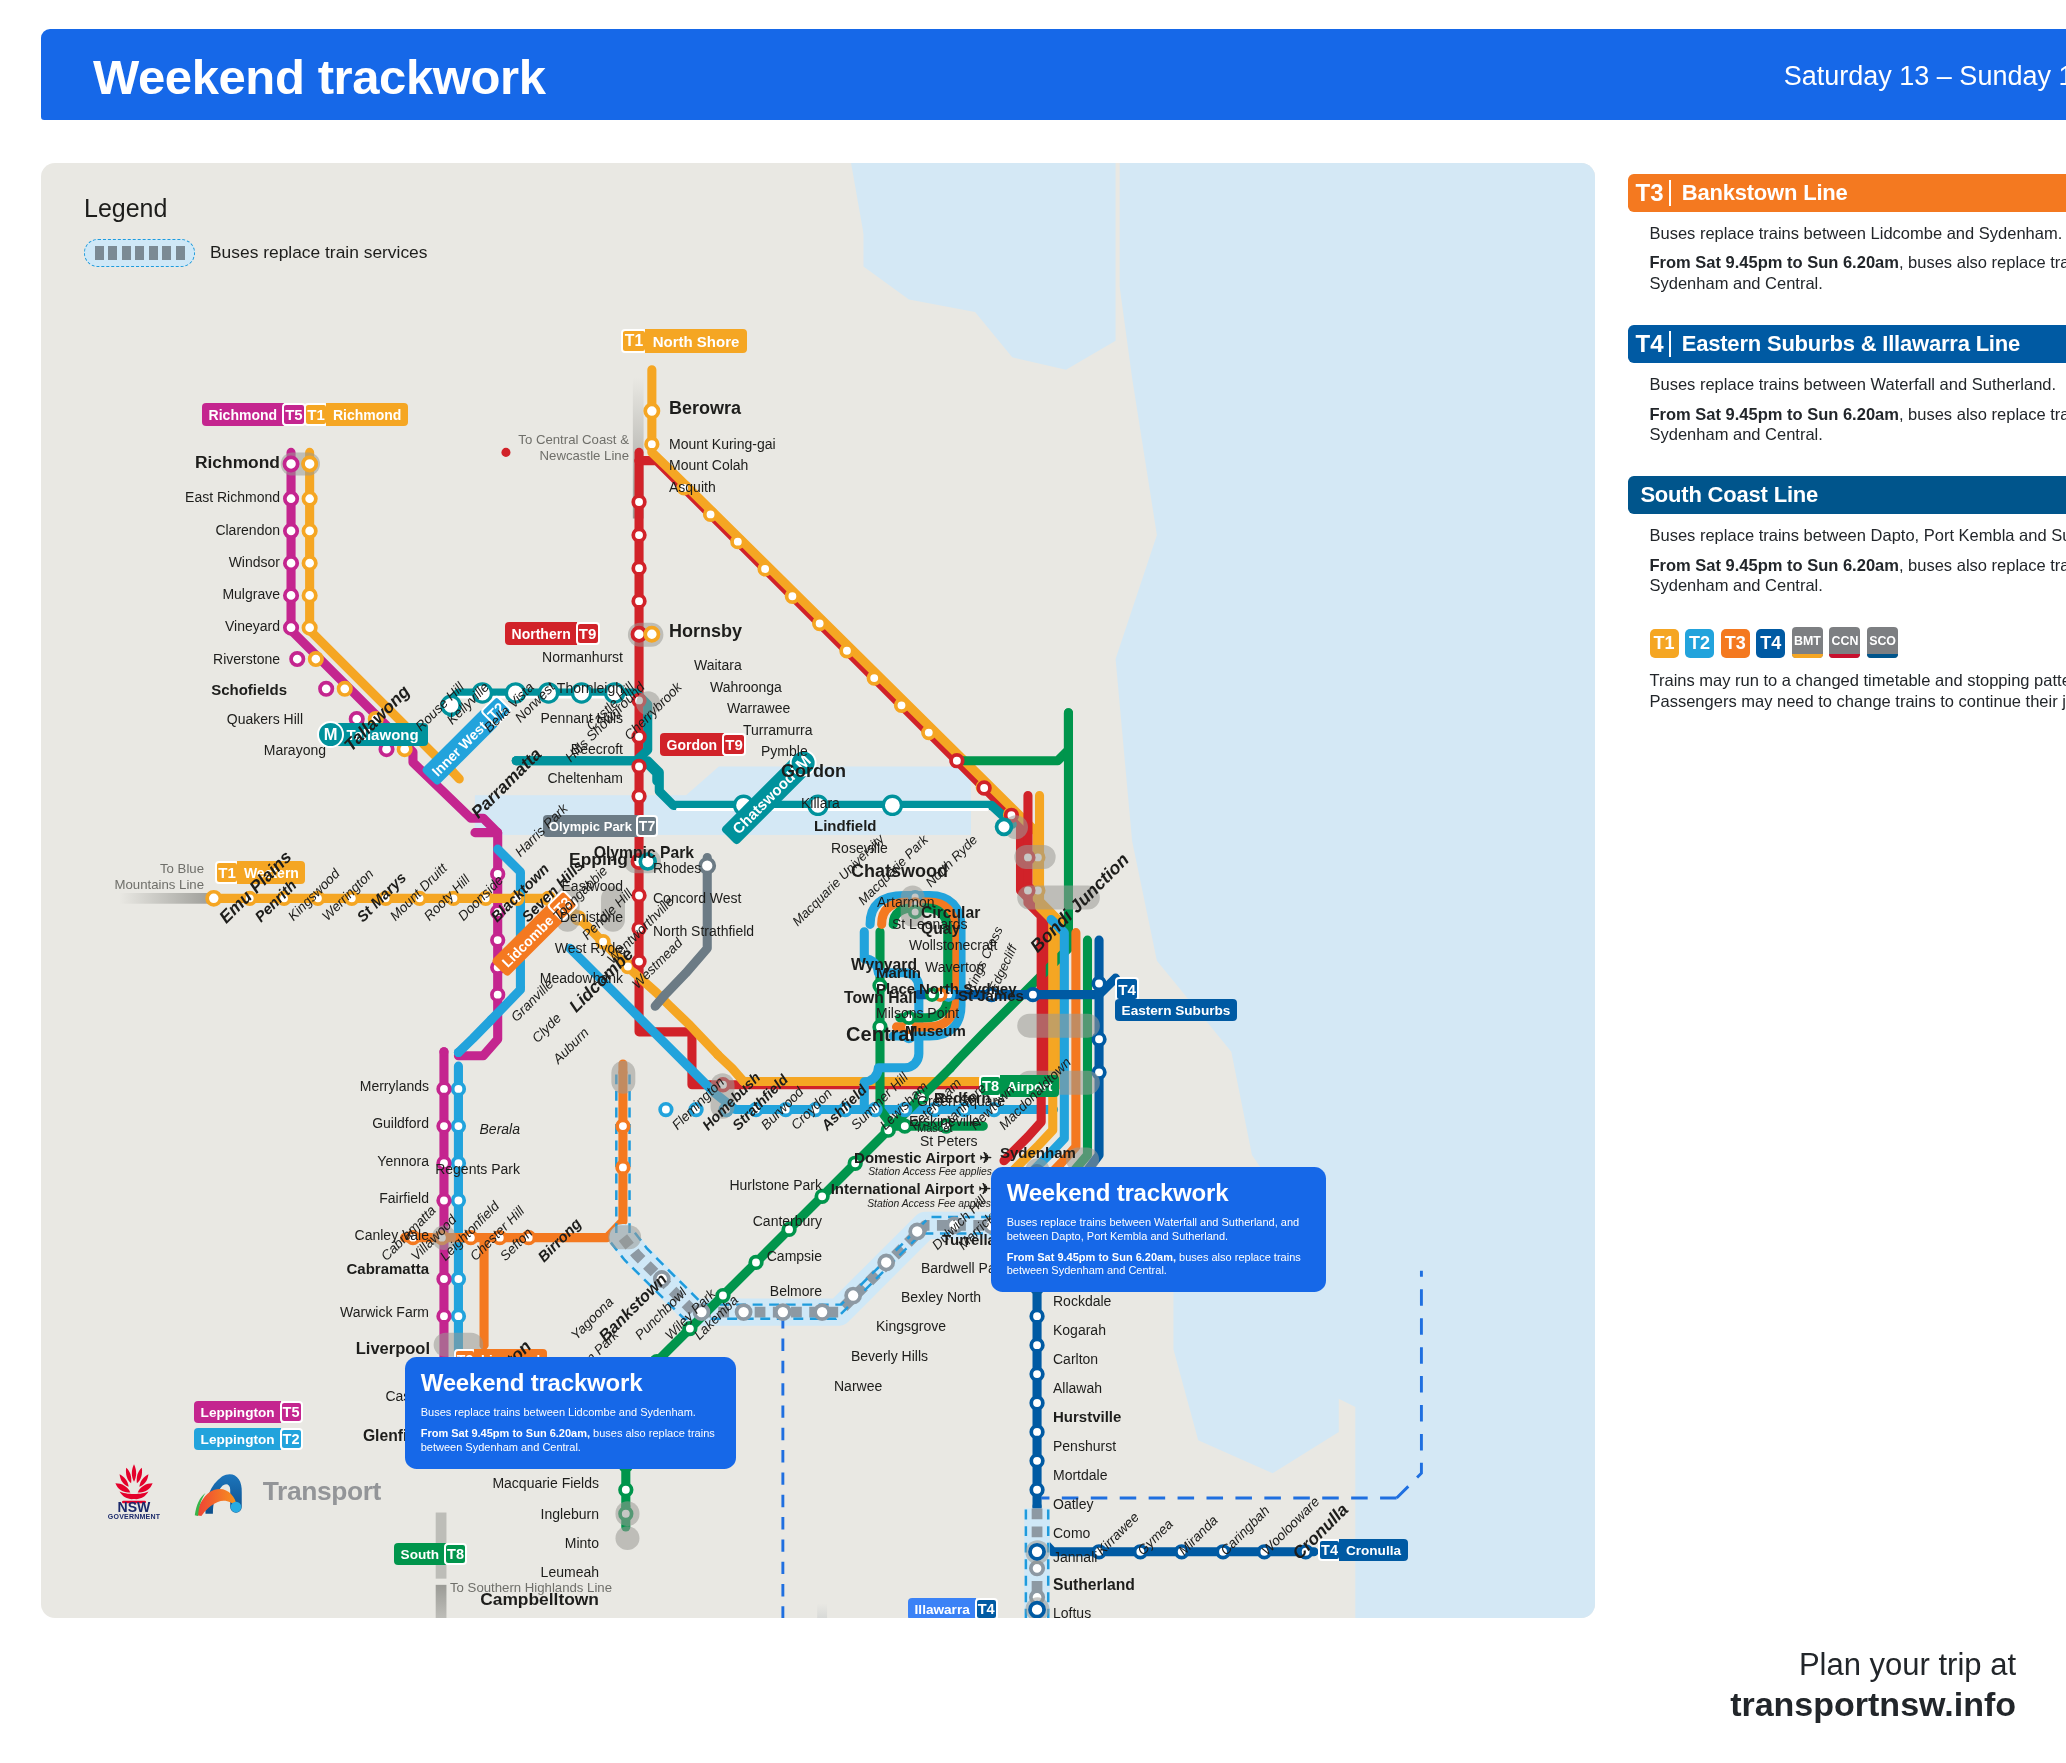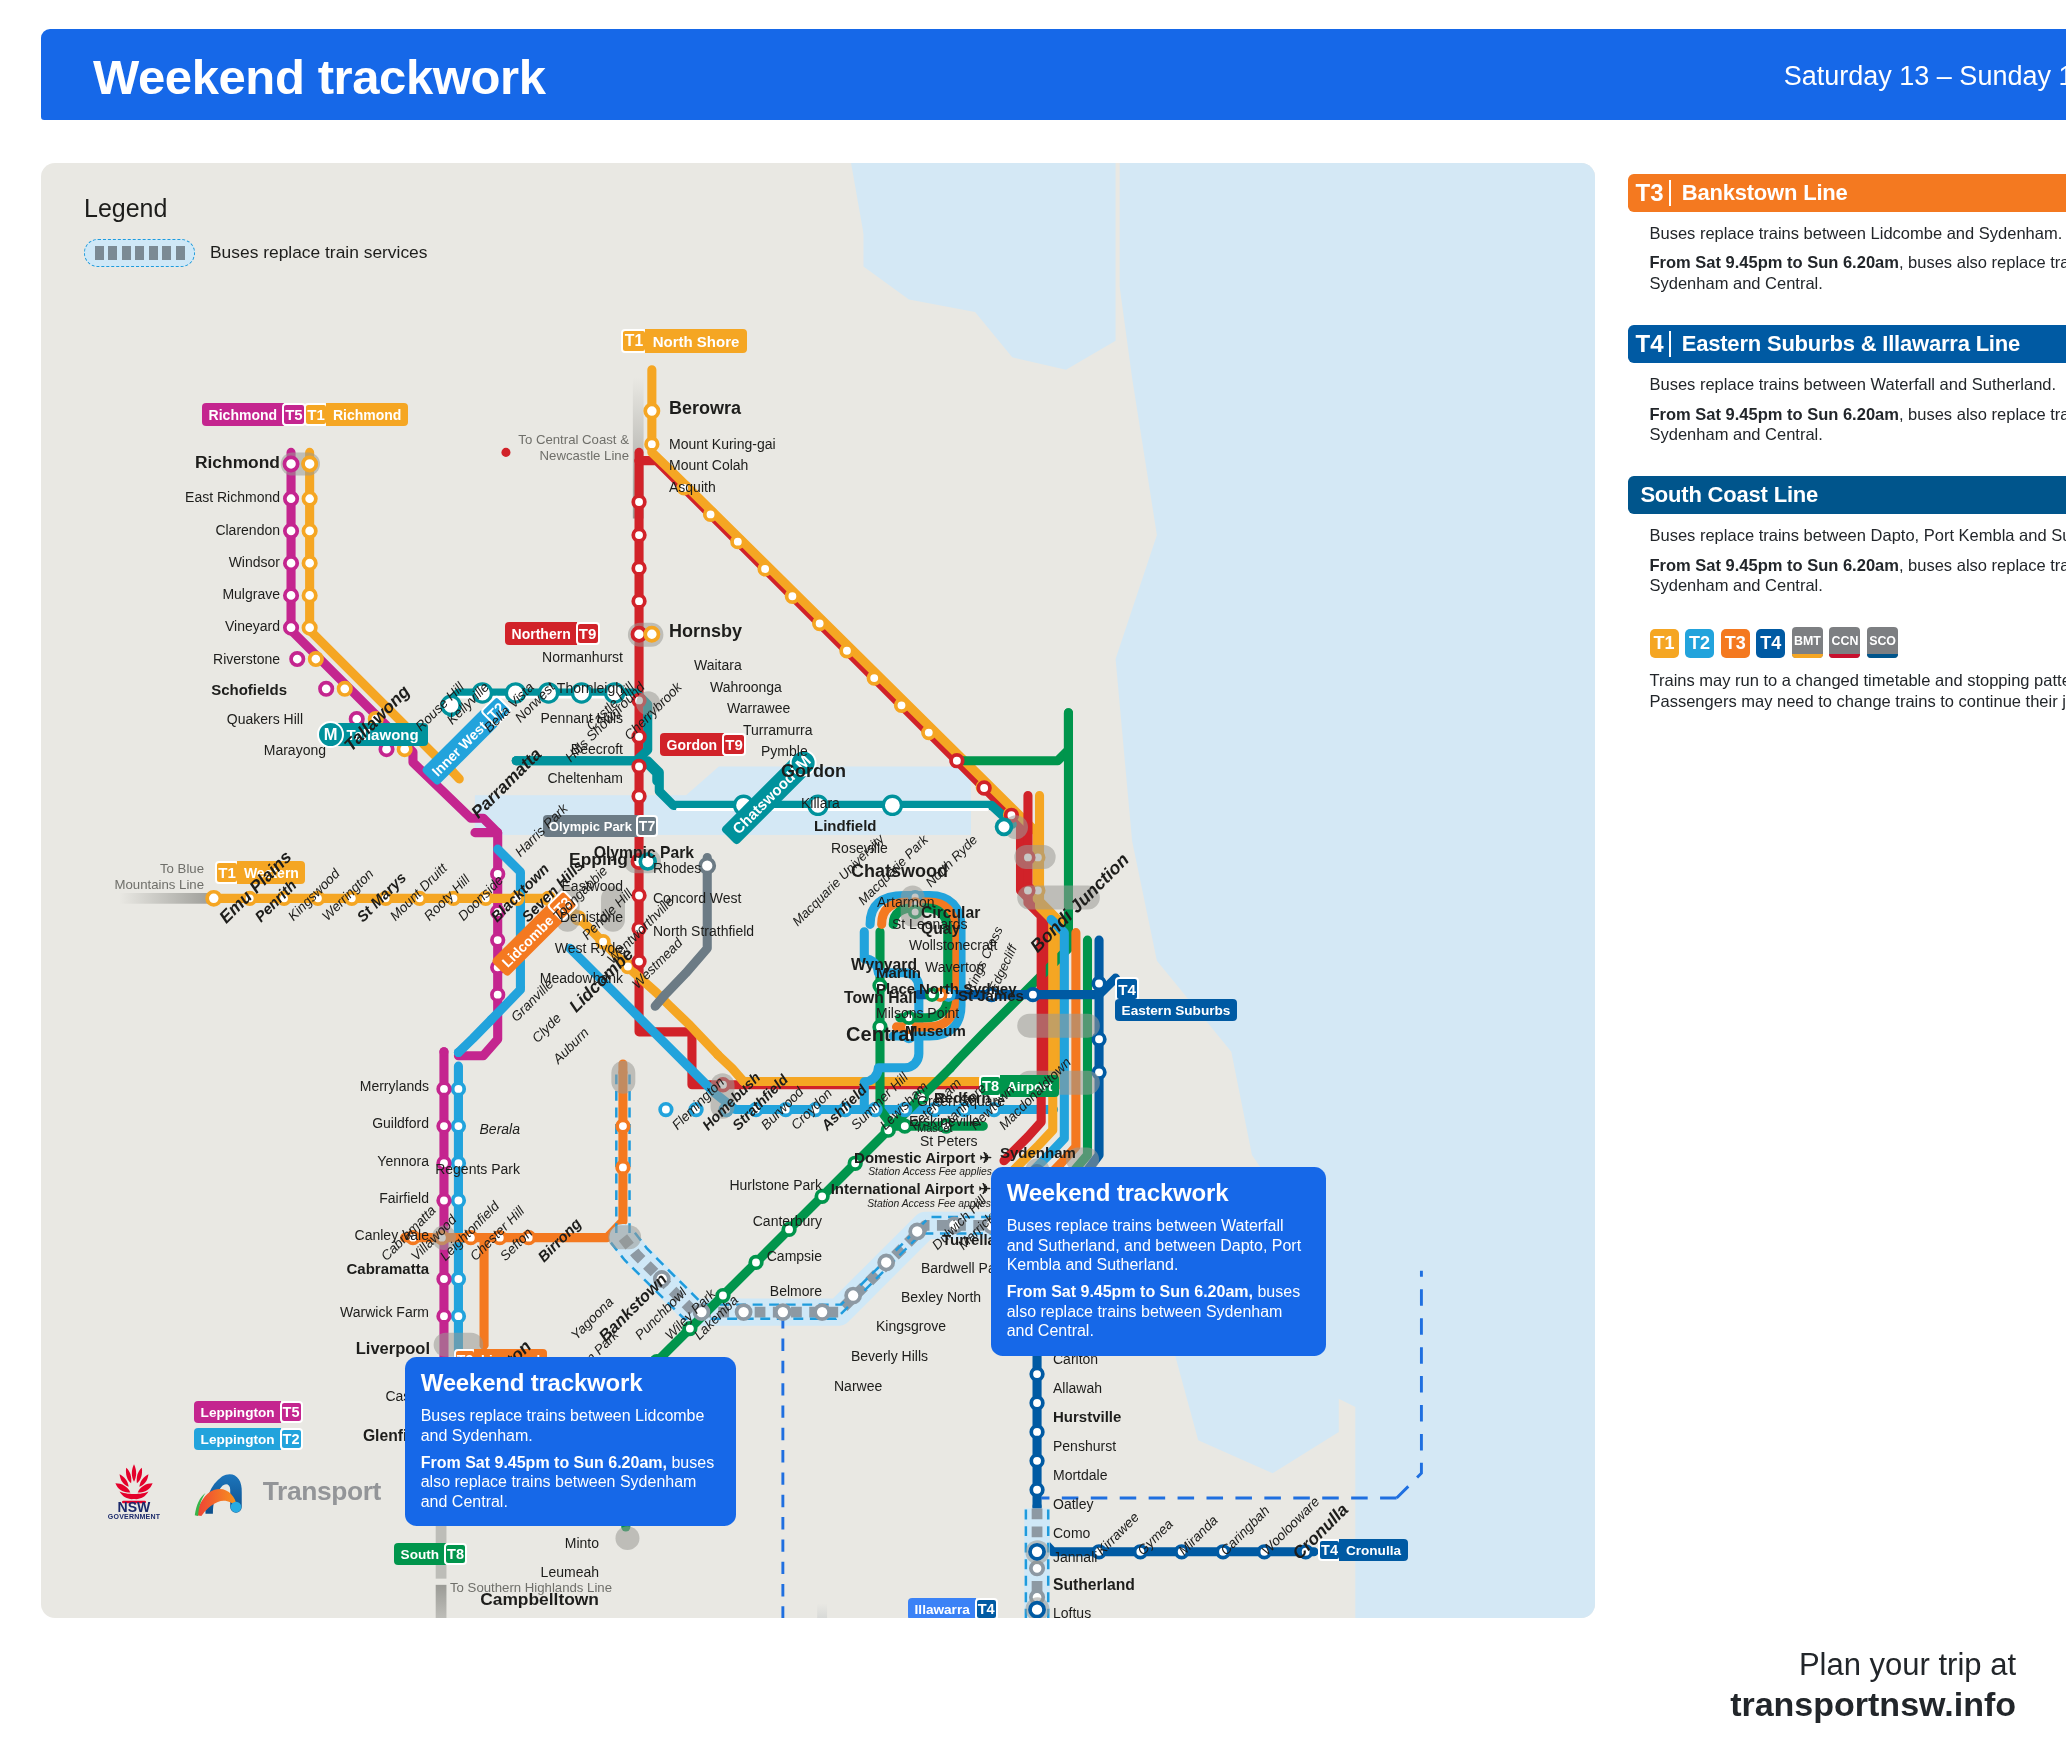--- a/index.html
+++ b/index.html
@@ -26,21 +26,21 @@
   #legend-swatch { width:111px; height:28px; border-radius:14px;
     background:#cfe8f7; border:1.7px dashed #1f9bdc; display:flex;
     align-items:center; justify-content:center; gap:4.5px; }
   #legend-swatch i { display:block; width:9px; height:14px; background:#7b8a94; }
   #legend-label { margin-left:15px; font-size:17.4px; color:#1d1d1b; }
 
   
   .callout { position:absolute; background:#1668e8; border-radius:11.6px;
     padding:12.4px 15.7px 15px 15.7px; color:#fff; }
   .callout h3 { font-size:24px; font-weight:bold; margin-bottom:9px; letter-spacing:-0.2px;}
-  .callout p { font-size:16px; line-height:1.22; margin-top:7.4px; font-weight:400;}
+  .callout p { font-size:11px; line-height:1.22; margin-top:7.4px; font-weight:400;}
   .callout p b { font-weight:bold; }
 
   
   #logos { position:absolute; left:62px; top:1298px; display:flex; align-items:center; gap:24px;}
   #nsw-logo { width:62px; }
   #tfnsw-logo { display:flex; align-items:center; gap:5.8px;}
 
   
   #info-panel { position:absolute; left:1628px; top:174px; width:541px; }
   .line-block { margin-bottom:31px; }

